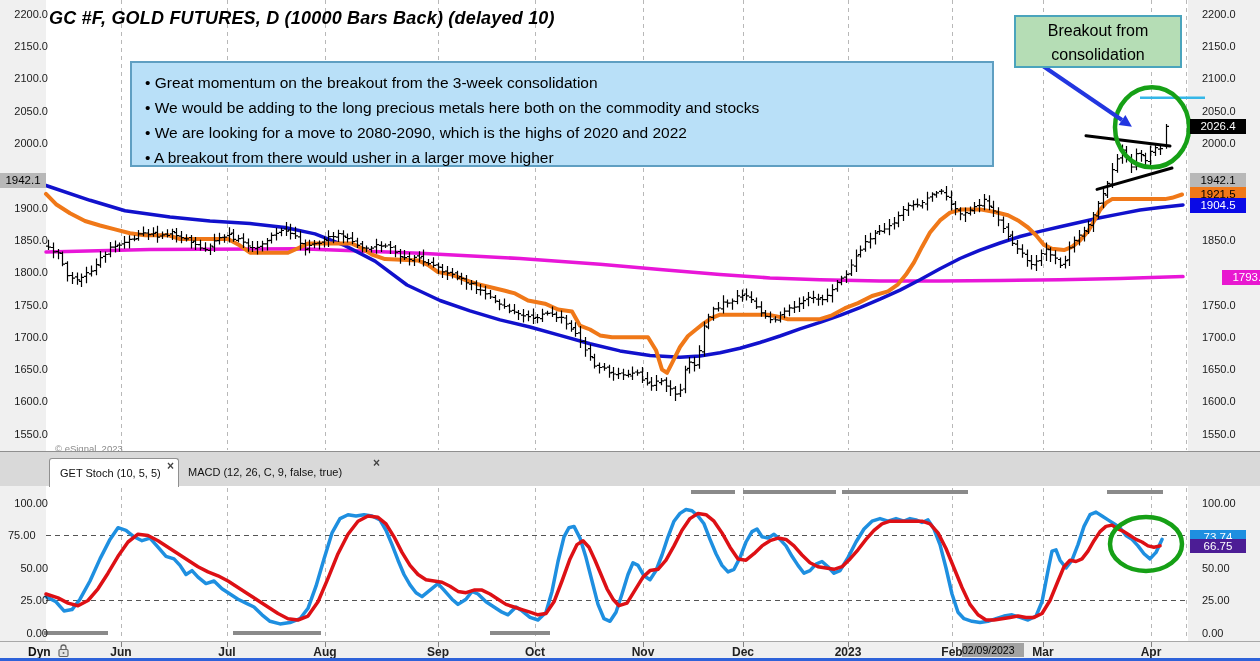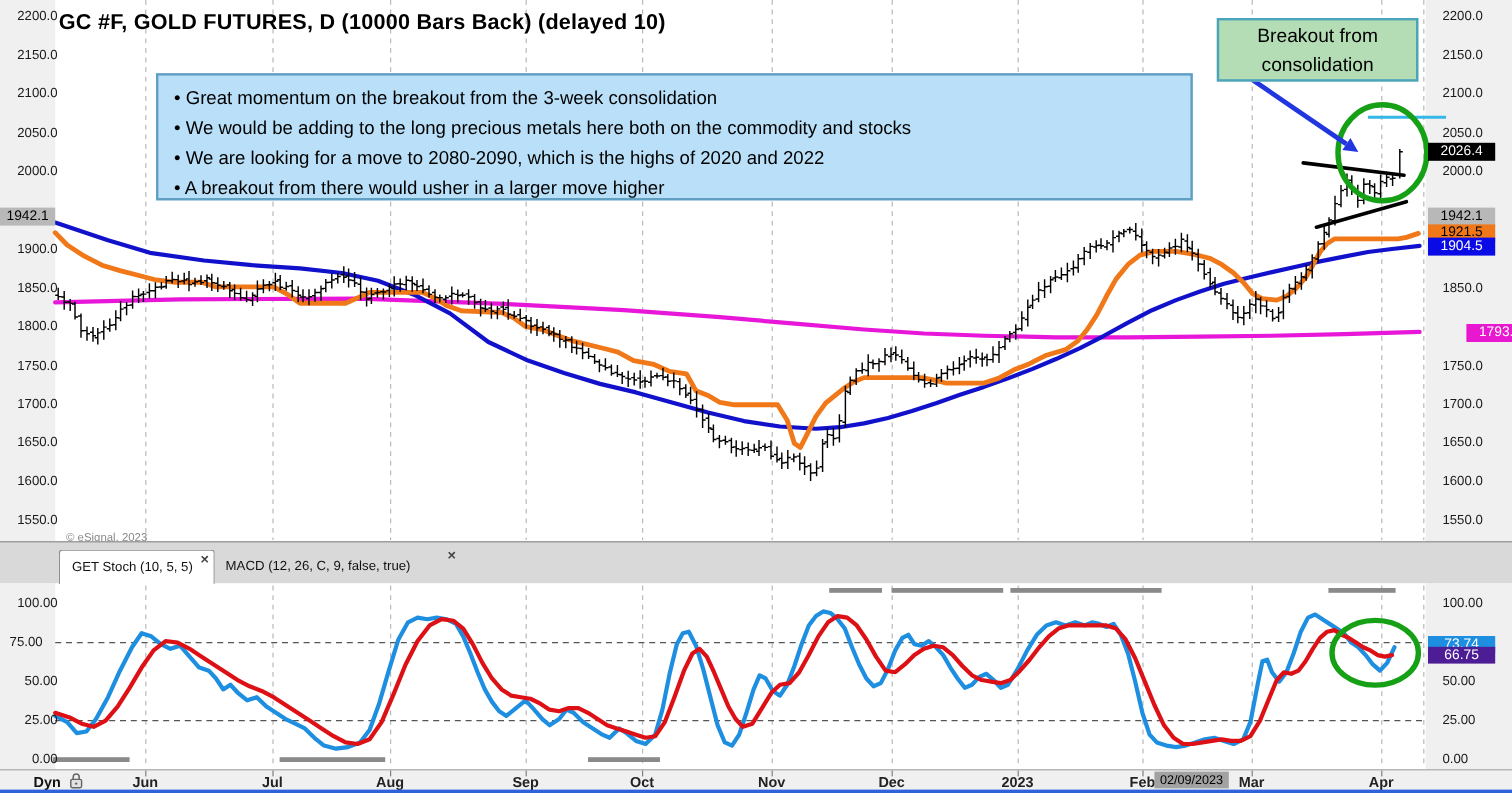--- a/index.html
+++ b/index.html
@@ -1,21 +1,21 @@
 <!DOCTYPE html>
 <html><head>
 <meta charset="utf-8">
 <style>
   html,body{margin:0;padding:0;background:#fff;}
   #screen{position:relative;width:1260px;height:661px;background:#ffffff;
           font-family:"Liberation Sans",sans-serif;overflow:hidden;}
   .band{position:absolute;background:#f0f0f0;}
   #charts{position:absolute;left:0;top:0;z-index:2;}
   .ovl{position:absolute;z-index:3;}
-  #title{left:49px;top:8px;font-size:18px;font-weight:bold;color:#000;letter-spacing:0.2px;}
+  #title{left:49px;top:8px;font-size:18px;font-weight:bold;color:#000;letter-spacing:0.2px;font-style:italic;}
   #notes-box{left:130px;top:61px;width:864px;height:106px;background:#b9e0f8;
              border:2px solid #5f9fc2;box-sizing:border-box;}
   .note-line{font-size:15.5px;color:#000;line-height:25px;padding-left:13px;white-space:nowrap;}
   #notes-box .pad{height:7px;}
   #breakout-box{left:1014px;top:15px;width:168px;height:53px;background:#b5ddb5;
                 border:2px solid #4aa4bc;box-sizing:border-box;text-align:center;}
   .breakout-line{font-size:16px;color:#000;line-height:24px;}
   #copyright{left:55px;top:443px;font-size:9.5px;color:#8a8a8a;}
   #tabstrip{position:absolute;left:0;top:451px;width:1260px;height:35px;background:#d9d9d9;
             border-top:1px solid #8f8f8f;box-sizing:border-box;z-index:3;padding-left:44px;}
@@ -27,21 +27,21 @@
   #tab-macd .tlabel{position:absolute;left:6px;top:8px;}
   .tab .x{position:absolute;right:4px;top:0px;font-size:12px;font-weight:bold;color:#444;cursor:pointer;}
   #tab-macd .x{right:-8px;top:-2px;}
   #xaxis{position:absolute;left:0;top:641px;width:1260px;height:17px;background:#f0f0f0;
          border-top:1px solid #a8a8a8;box-sizing:border-box;z-index:3;}
   .month{position:absolute;top:3px;font-size:12px;font-weight:bold;color:#222;transform:translateX(-50%);}
   .tick{position:absolute;top:0;width:1px;height:5px;background:#808080;}
   #dyn{position:absolute;left:28px;top:3px;font-size:12px;font-weight:bold;color:#111;}
   #lock{position:absolute;left:57px;top:1px;}
   #datebox{position:absolute;left:962px;top:1px;width:62px;height:14px;background:#a2a2a2;
-           color:#000;font-size:10.5px;text-align:center;line-height:14px;}
+           color:#000;font-size:10.5px;line-height:14px;}
   #bluebar{position:absolute;left:0;top:658px;width:1260px;height:3px;background:#2e62d9;z-index:4;}
   .axis-label{position:absolute;font-size:11px;color:#1a1a1a;z-index:3;line-height:13px;margin-left:6px;}
   .badge{position:absolute;width:56px;height:15px;font-size:11.5px;text-align:center;
          line-height:15px;z-index:3;}
 </style>
 </head>
 <body>
 
 <div id="screen">
 

